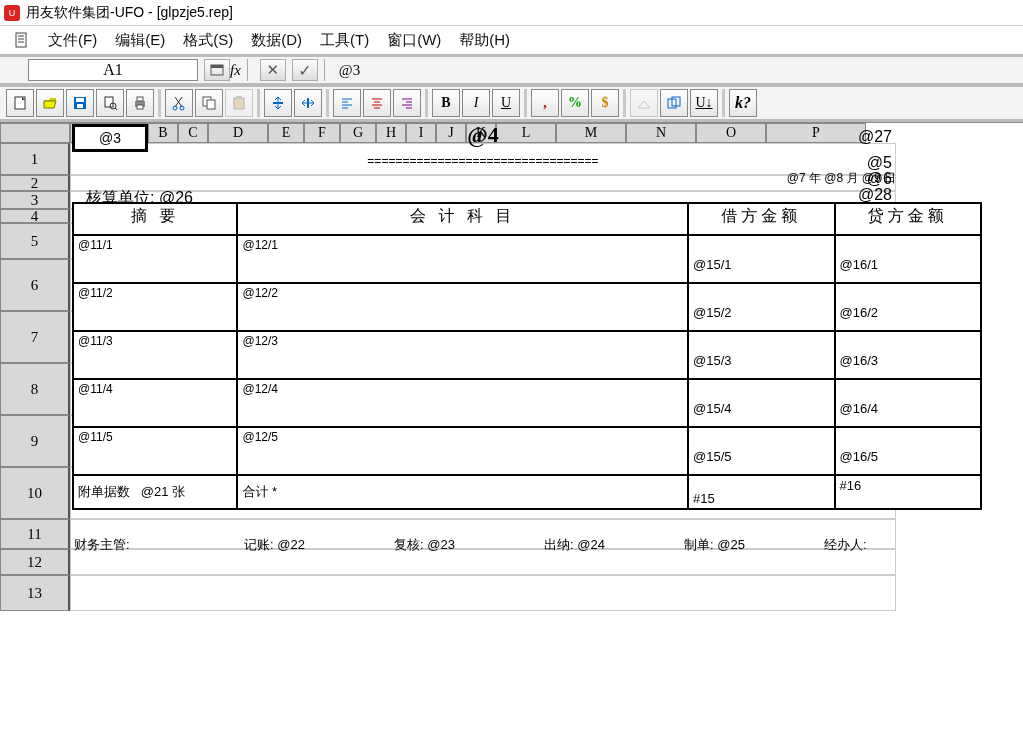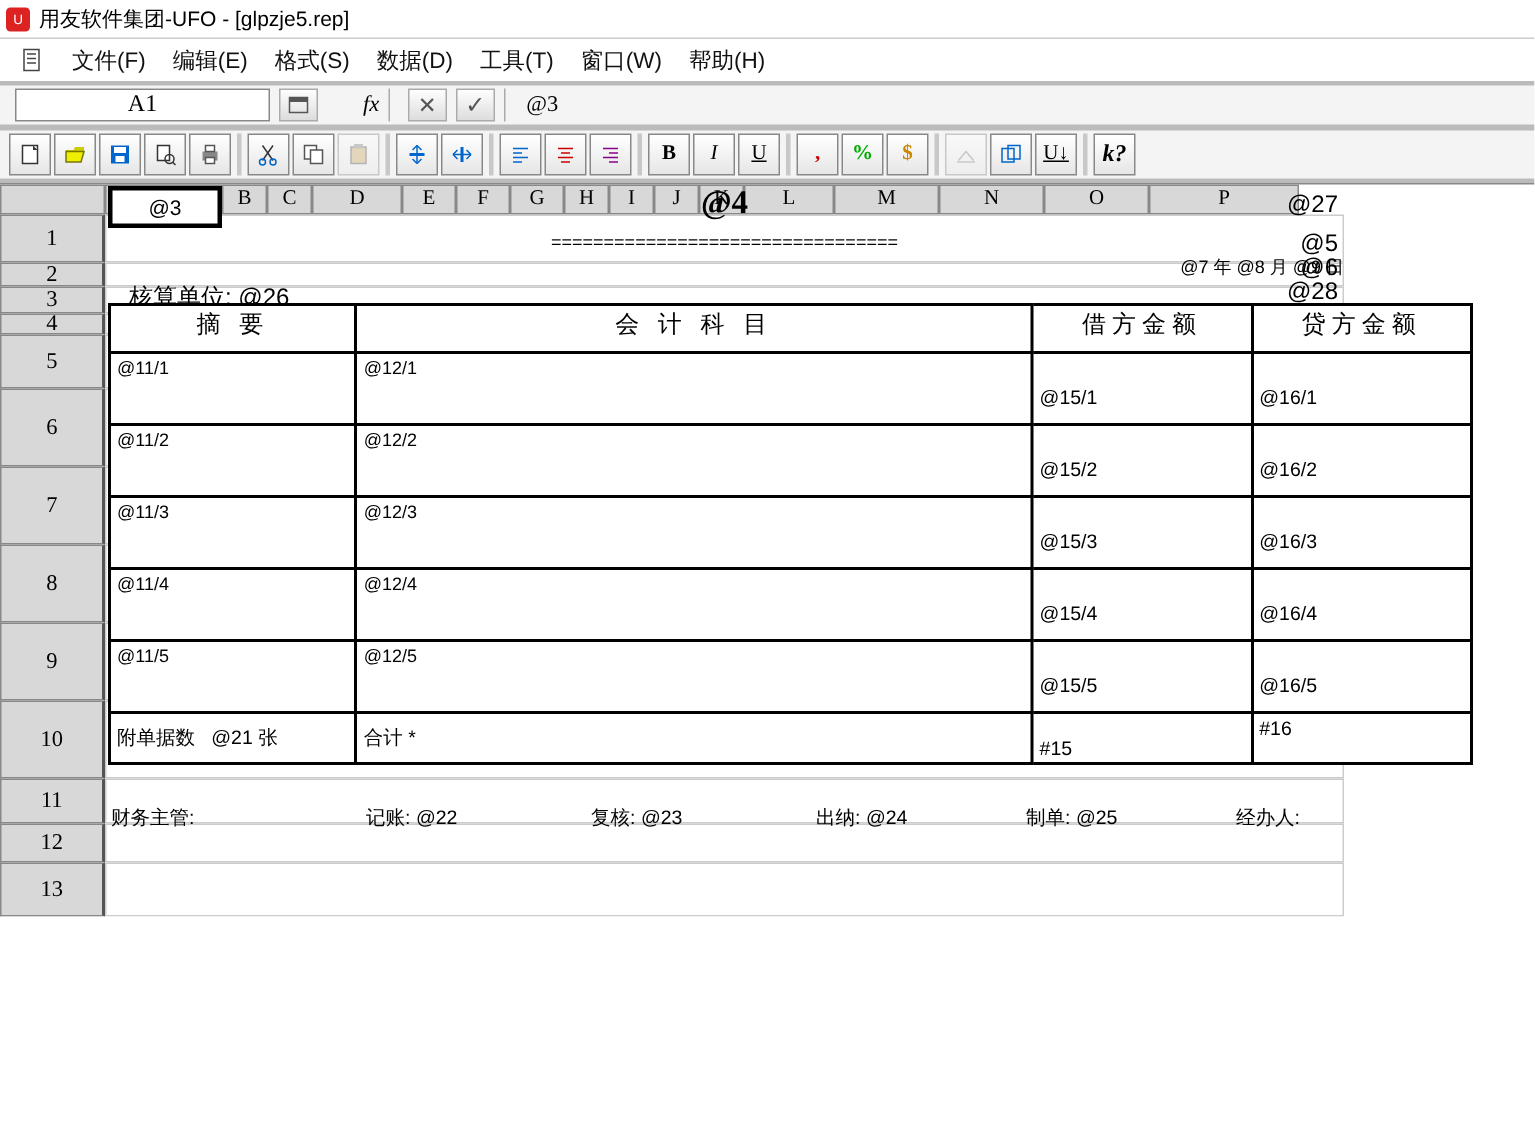--- a/index.html
+++ b/index.html
@@ -41,40 +41,40 @@
   }
   .menu-item { cursor: default; }
   
   .formula-bar {
     height: 30px;
     border-top: 3px solid #bbb;
     border-bottom: 1px solid #bbb;
     display: flex;
     align-items: center;
     background: #f4f4f4;
-    padding-left: 10px;
+    padding-left: 28px;
   }
   .cell-ref {
     width: 170px; height: 22px;
     border: 1px solid #888;
     background: #fff;
     font-family: "Times New Roman", serif;
     font-size: 16px;
     text-align: center;
     line-height: 20px;
   }
   .fb-btn {
     width: 26px; height: 22px;
     border: 1px solid #aaa;
     background: linear-gradient(#fefefe,#ddd);
     margin-left: 6px;
     display:flex;align-items:center;justify-content:center;
     font-size:13px;
   }
-  .fx-label { margin-left: 30px; font-style: italic; font-family: serif; font-size:15px;}
+  .fx-label { font-style: italic; font-family: serif; font-size:15px;}
   .fb-sep { width:1px;height:22px;background:#aaa;margin:0 6px;}
   .formula-content {
     flex:1;padding-left:8px;font-size:15px;font-family:"SimSun",serif;
   }
   
   .toolbar-wrap {
     border-top: 3px solid #bbb;
     border-bottom: 3px solid #bbb;
     background: #f4f4f4;
     padding: 2px 6px;

